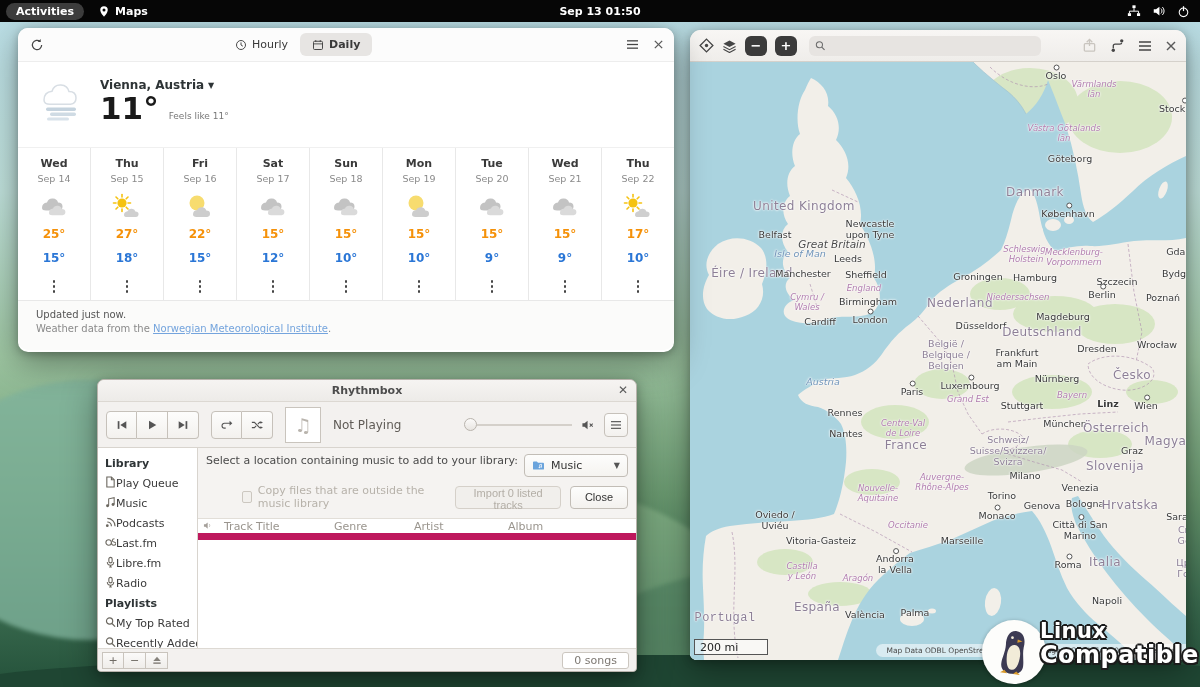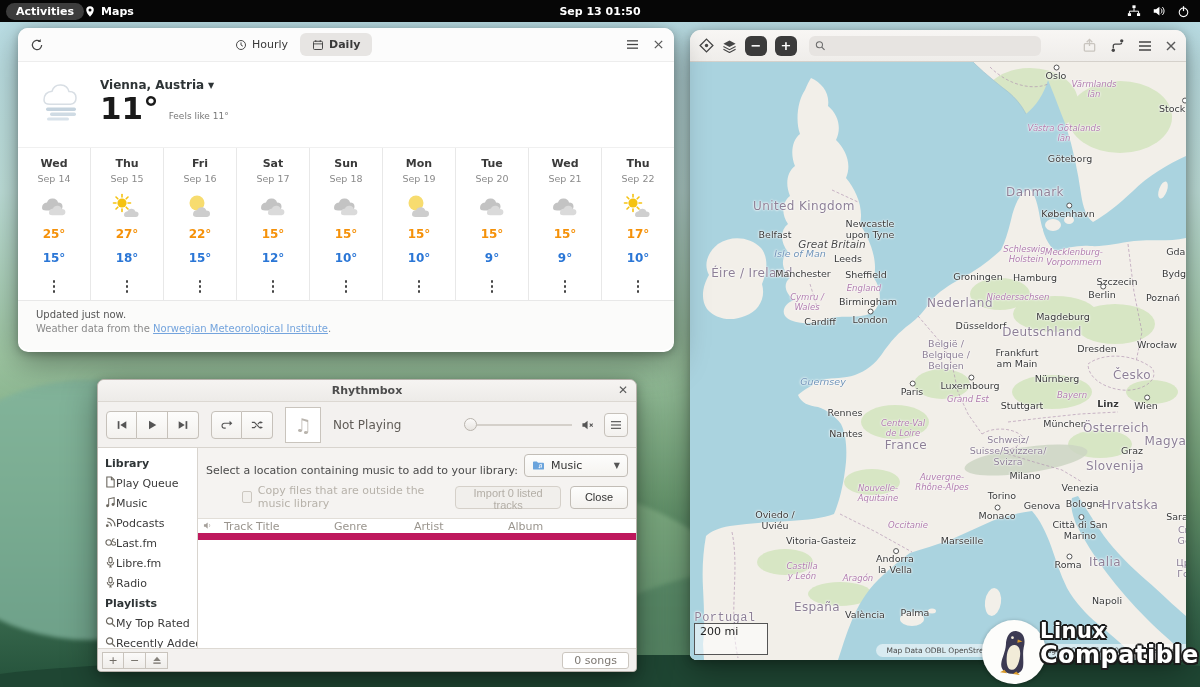--- a/index.html
+++ b/index.html
@@ -3,21 +3,21 @@
 <meta charset="utf-8">
 <style>
   * { margin:0; padding:0; box-sizing:border-box; }
   html,body { width:1200px; height:687px; overflow:hidden; font-family:"DejaVu Sans","Liberation Sans",sans-serif; }
   body { position:relative; background:linear-gradient(180deg,#b9dde6 0%,#bfe0da 28%,#9cc4a0 52%,#69986f 72%,#3a6b4f 88%,#24513a 100%); }
   .blob { position:absolute; border-radius:50%; filter:blur(2px); }
   #wp-band { position:absolute; left:-40px; right:-40px; bottom:-30px; height:62px; background:#1f4633; border-radius:45% 30% 0 0/30px 20px; filter:none; }
 
   
   .topbar { position:absolute; left:0; top:0; width:1200px; height:22px; background:#060606; color:#fff; display:flex; align-items:center; z-index:50; }
-  .tb-left { display:flex; align-items:center; padding-left:6px; flex:1; }
+  .tb-left { display:flex; align-items:center; gap:14px; padding-left:6px; flex:1; }
   .pill { background:#3c3c3c; border-radius:11px; padding:2px 10px; font-size:11px; font-weight:bold; }
   .tb-app { display:flex; align-items:center; gap:5px; font-size:11px; font-weight:bold; }
   .tb-clock { position:absolute; left:0; right:0; text-align:center; font-size:11px; font-weight:bold; pointer-events:none; }
   .tb-right { display:flex; align-items:center; gap:11px; padding-right:10px; }
   .tb-right svg { display:block; }
 
   
   .win { position:absolute; background:#fff; box-shadow:0 10px 34px rgba(0,0,0,.38),0 2px 8px rgba(0,0,0,.25); }
   .icon-btn { display:inline-flex; align-items:center; justify-content:center; background:transparent; border:none; color:#454545; }
 
@@ -66,21 +66,21 @@
   .rb-npl { font-size:12px; color:#5f5b56; }
   .rb-knob { width:13px; height:13px; border-radius:50%; background:linear-gradient(#fbfaf9,#e8e5e1); border:1px solid #b9b4ad; }
   .rb-line { flex:1; height:2px; background:#d4d0ca; }
   .rb-body { display:flex; height:203px; background:#fff; }
   .rb-side { width:100px; border-right:1px solid #d8d4ce; background:#fff; padding-top:5px; overflow:hidden; }
   .rb-side-h { font-size:11px; font-weight:bold; color:#2e3436; padding:4px 0 3px 7px; }
   .rb-item { display:flex; align-items:center; gap:0; font-size:11px; color:#3a3a3a; padding:2.5px 0 2.5px 7px; white-space:nowrap; cursor:pointer; }
   .rb-item svg { flex:0 0 auto; }
   .rb-main { flex:1; display:flex; flex-direction:column; }
   .rb-import { background:#f5f3f1; border-bottom:1px solid #e2ded8; padding:6px 8px 8px; }
-  .rb-imp-row1 { display:flex; align-items:flex-end; gap:6px; }
+  .rb-imp-row1 { display:flex; align-items:flex-start; gap:6px; }
   .rb-prompt { font-size:11px; color:#4a4a4a; white-space:nowrap; }
   .rb-combo { flex:1; display:flex; align-items:center; gap:6px; background:linear-gradient(#fdfdfc,#f5f3f0); border:1px solid #c2bdb6; border-radius:4px; height:23px; padding:0 7px; font-size:11px; color:#333; cursor:pointer; }
   .rb-combo .caret { margin-left:auto; font-size:8px; color:#555; }
   .rb-imp-row2 { display:flex; align-items:center; margin-top:7px; }
   .rb-check { display:flex; align-items:center; gap:6px; margin-left:36px; font-size:11px; color:#b7b2aa; }
   .rb-checkbox { width:12px; height:12px; border:1px solid #ccc7c0; border-radius:2px; background:#f2f0ed; }
   .rb-dbtn { height:23px; border:1px solid #d5d0c9; border-radius:4px; background:#f1efec; color:#b3aea6; font-size:11px; padding:0 12px; margin-left:10px; }
   .rb-cbtn { height:23px; border:1px solid #c2bdb6; border-radius:4px; background:linear-gradient(#fdfdfc,#f3f1ee); color:#333; font-size:11px; padding:0 14px; margin-left:9px; cursor:pointer; }
   .rb-thead { display:flex; align-items:center; height:21px; border-bottom:7px solid #be185d; font-size:11px; color:#9a958e; background:#fff; }
   .rb-th { padding-left:6px; cursor:pointer; }
@@ -101,21 +101,21 @@
   .mp-body { position:relative; width:100%; height:598px; overflow:hidden; border-radius:0 0 7px 7px; background:#aad3df; }
   .mp-body svg.geo { position:absolute; left:0; top:0; }
   .ml { position:absolute; transform:translate(-50%,-50%); white-space:pre-line; text-align:center; line-height:1.15; text-shadow:0 0 2px #fff,0 0 3px #fff,0 0 1px #fff; pointer-events:none; }
   .ml.city { font-size:9.5px; color:#383838; }
   .ml.country { font-size:12px; color:#8d7f96; letter-spacing:.4px; }
   .ml.country-sm { font-size:9.5px; color:#8d7f96; }
   .ml.region { font-size:8.5px; font-style:italic; color:#b07cad; }
   .ml.island { font-size:9.5px; font-style:italic; color:#6f93b8; }
   .ml.gb { font-size:10.5px; font-style:italic; color:#4a4a4a; }
   .ml.dot::before { content:""; position:absolute; left:50%; top:-6px; width:4px; height:4px; margin-left:-2px; border-radius:50%; background:#fff; border:1px solid #555; }
-  .mp-scale { position:absolute; left:4px; bottom:5px; width:74px; height:32px; border:1px solid #555; background:rgba(255,255,255,.55); font-size:11px; color:#222; padding:1px 0 0 5px; }
+  .mp-scale { position:absolute; left:4px; bottom:5px; width:74px; height:16px; border:1px solid #555; background:rgba(255,255,255,.55); font-size:11px; color:#222; padding:1px 0 0 5px; }
   .mp-attr { position:absolute; right:0; bottom:3px; display:flex; gap:12px; background:rgba(255,255,255,.55); border-radius:8px 0 0 8px; padding:2px 6px 2px 10px; font-size:7.5px; color:#4a4a4a; }
 
   
   #wm { position:absolute; left:982px; top:620px; z-index:60; display:flex; align-items:flex-start; }
   #wm-circle { width:64px; height:64px; border-radius:50%; background:#fdfdfb; box-shadow:0 1px 4px rgba(0,0,0,.3); display:flex; align-items:center; justify-content:center; }
   #wm-text { margin-left:-6px; margin-top:2px; color:#fff; font-weight:bold; line-height:.95; letter-spacing:.5px;
     text-shadow:2px 0 0 #1c1c1c,-2px 0 0 #1c1c1c,0 2px 0 #1c1c1c,0 -2px 0 #1c1c1c,1.5px 1.5px 0 #1c1c1c,-1.5px 1.5px 0 #1c1c1c,1.5px -1.5px 0 #1c1c1c,-1.5px -1.5px 0 #1c1c1c; }
   #wm-text .l1 { font-size:21px; display:block; }
   #wm-text .l2 { font-size:24px; display:block; margin-top:2px; }
 </style>
@@ -758,21 +758,21 @@
         <div class="ml city dot" style="left: 307px; top: 454px;">Monaco</div>
         <div class="ml city dot" style="left: 390px; top: 469px;">Città di San
 Marino</div>
         <div class="ml city" style="left: 497px; top: 455px;">Sarajevo</div>
         <div class="ml city" style="left: 272px; top: 479px;">Marseille</div>
         <div class="ml city dot" style="left: 378px; top: 503px;">Roma</div>
         <div class="ml country" style="left: 415px; top: 501px;">Italia</div>
         <div class="ml country-sm" style="left: 499px; top: 490px;">Crna Gora /
 Црна Гора</div>
         <div class="ml city" style="left: 417px; top: 539px;">Napoli</div>
-        <div class="ml island" style="left: 133px; top: 320px;">Guernsey</div>
+        <div class="ml island" style="left: 133px; top: 320px;">Austria</div>
         <div class="ml city dot" style="left: 222px; top: 330px;">Paris</div>
         <div class="ml city" style="left: 155px; top: 351px;">Rennes</div>
         <div class="ml city" style="left: 156px; top: 372px;">Nantes</div>
         <div class="ml region" style="left: 213px; top: 367px;">Centre-Val
 de Loire</div>
         <div class="ml country" style="left: 216px; top: 384px;">France</div>
         <div class="ml region" style="left: 188px; top: 432px;">Nouvelle-
 Aquitaine</div>
         <div class="ml region" style="left: 218px; top: 464px;">Occitanie</div>
         <div class="ml city" style="left: 85px; top: 459px;">Oviedo /

